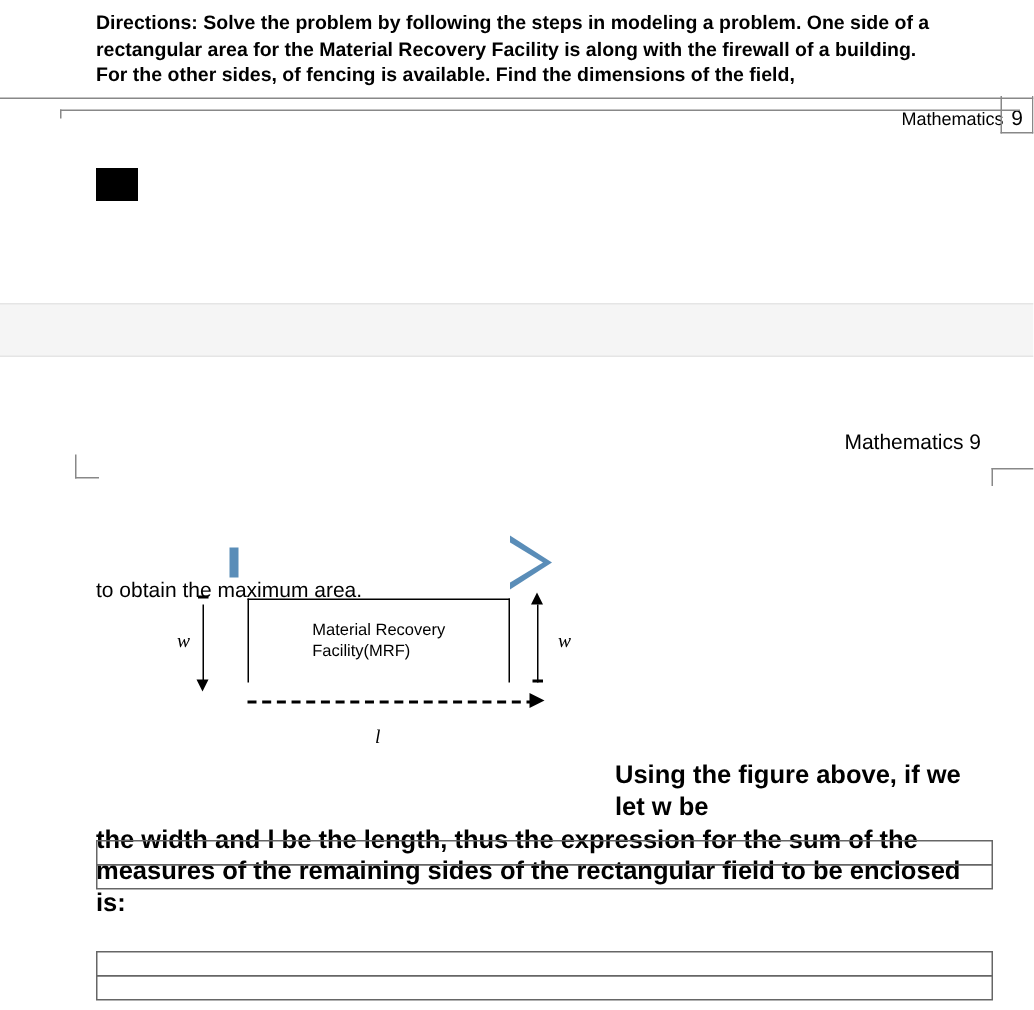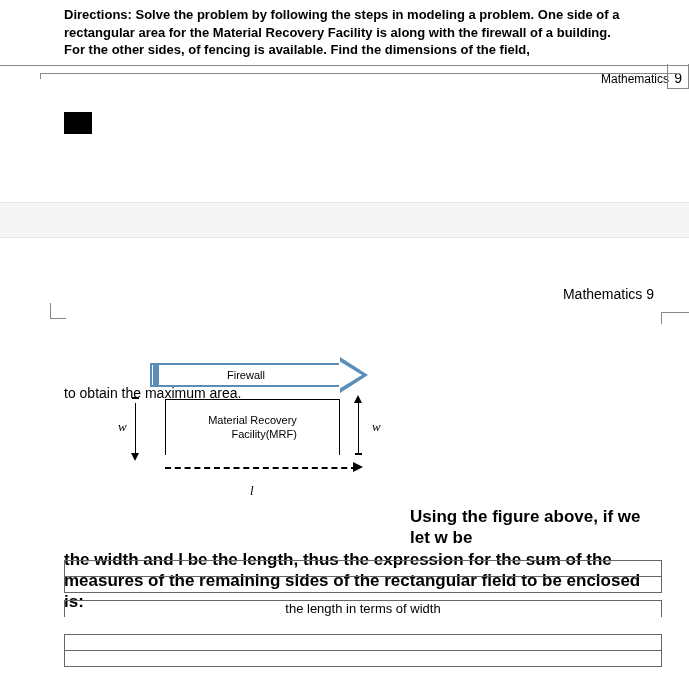--- a/index.html
+++ b/index.html
@@ -162,21 +162,21 @@
       left: 35px;
       top: 36px;
       width: 175px;
       height: 56px;
       border-top: 1.5px solid #000;
       border-left: 1.5px solid #000;
       border-right: 1.5px solid #000;
       display: flex;
       align-items: center;
       justify-content: center;
-      text-align: right;
+      text-align: left;
       font-size: 11px;
       line-height: 1.25;
     }
     
     .dashed-bottom {
       position: absolute;
       left: 35px;
       top: 104px;
       width: 192px;
       height: 0;
@@ -326,23 +326,20 @@
 <div class="divider-gap"></div>
 
 <div class="section-2">
   <span class="subject-underline">Mathematics 9</span>
   <div class="angle-mark"></div>
   <div class="right-frame-notch"></div>
 
   <p class="max-area">to obtain the maximum area.</p>
 
   <div class="figure">
-    <div class="firewall-body">
-      <span>Firewall</span>
-    </div>
     <div class="firewall-strip"></div>
     <div class="firewall-arrow"></div>
     <div class="firewall-arrow-inner"></div>
 
     <div class="mrf-rect">
       <span><span>Material Recovery</span><br><span>Facility(MRF)</span></span>
     </div>
 
     <div class="dashed-bottom"></div>
     <div class="dashed-arrowhead"></div>
@@ -363,20 +360,19 @@
     <span class="lead">Using the figure above, if we let w be</span>
     <span>the width and l be the length, thus the expression for the sum of the measures of the remaining sides of the rectangular field to be enclosed is:</span>
   </div>
 
   <div class="boxes1">
     <div class="ans-row"></div>
     <div class="ans-row"></div>
   </div>
 
   <div class="mid-label">
-    <div class="center-txt">the length in terms of width</div>
   </div>
 
   <div class="boxes2">
     <div class="ans-row"></div>
     <div class="ans-row"></div>
   </div>
 </div>
 
 </body></html>

